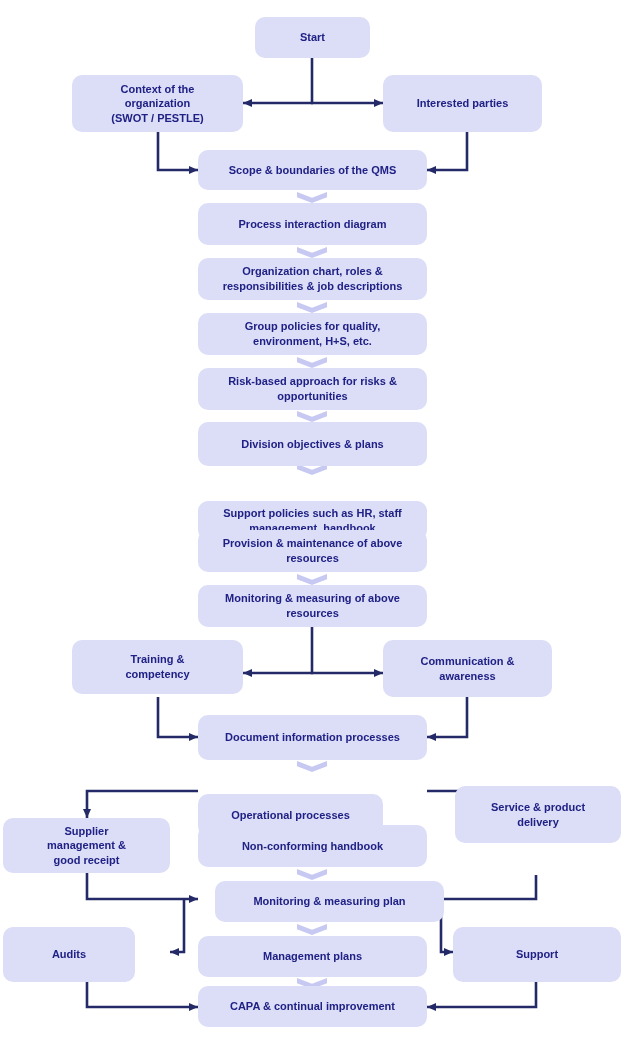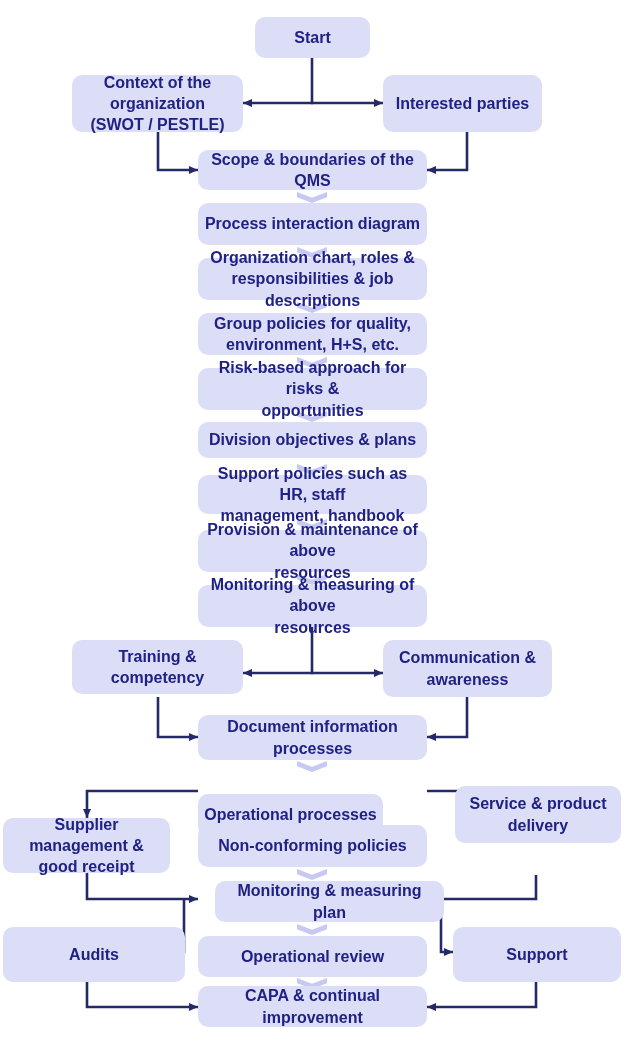--- a/index.html
+++ b/index.html
@@ -11,21 +11,21 @@
   }
   html,body{margin:0;padding:0;background:var(--bg);}
   .canvas{
     position:relative;width:628px;height:1052px;background:var(--bg);
     font-family:"Liberation Sans", sans-serif;overflow:hidden;
   }
   .node{
     position:absolute;background:var(--node-fill);border-radius:10px;
     display:flex;align-items:center;justify-content:center;
     text-align:center;color:var(--text);font-weight:bold;
-    font-size:16px;line-height:1.32;white-space:pre-line;
+    font-size:11px;line-height:1.32;white-space:pre-line;
     padding:2px 6px;box-sizing:border-box;
   }
   .chevron{
     position:absolute;width:30px;height:11px;background:var(--chev);
     clip-path:polygon(0 0,50% 52%,100% 0,100% 48%,50% 100%,0 48%);
   }
   svg.connectors{position:absolute;left:0;top:0;pointer-events:none;}
   path.conn{stroke:var(--arrow);stroke-width:2.6;fill:none;}
   .ah{fill:var(--arrow);}
 </style>
@@ -104,25 +104,25 @@
   <div class="node" style="left:198px;top:368px;width:229px;height:42px">
     <span>Risk-based approach for risks &amp;
 opportunities</span>
   </div>
 
   <div class="node" style="left:198px;top:313px;width:229px;height:42px">
     <span>Group policies for quality,
 environment, H+S, etc.</span>
   </div>
 
-  <div class="node" style="left:198px;top:422px;width:229px;height:36px">
+  <div class="node" style="left:198px;top:422px;width:229px;height:44px">
     <span>Division objectives &amp; plans</span>
   </div>
 
-  <div class="node" style="left:198px;top:475px;width:229px;height:39px">
+  <div class="node" style="left:198px;top:501px;width:229px;height:39px">
     <span>Support policies such as HR, staff
 management, handbook</span>
   </div>
 
   <div class="node" style="left:198px;top:530px;width:229px;height:42px">
     <span>Provision &amp; maintenance of above
 resources</span>
   </div>
 
   <div class="node" style="left:198px;top:585px;width:229px;height:42px">
@@ -148,38 +148,38 @@
     <span>Operational processes</span>
   </div>
 
   <div class="node" style="left:3px;top:818px;width:167px;height:55px">
     <span>Supplier
 management &amp;
 good receipt</span>
   </div>
 
   <div class="node" style="left:198px;top:825px;width:229px;height:42px">
-    <span>Non-conforming policies</span>
+    <span>Non-conforming handbook</span>
   </div>
 
   <div class="node" style="left:455px;top:786px;width:166px;height:57px">
     <span>Service &amp; product
 delivery</span>
   </div>
 
   <div class="node" style="left:215px;top:881px;width:229px;height:41px">
     <span>Monitoring &amp; measuring plan</span>
   </div>
 
-  <div class="node" style="left:3px;top:927px;width:182px;height:55px">
+  <div class="node" style="left:3px;top:927px;width:132px;height:55px">
     <span>Audits</span>
   </div>
 
   <div class="node" style="left:198px;top:936px;width:229px;height:41px">
-    <span>Operational review</span>
+    <span>Management plans</span>
   </div>
 
   <div class="node" style="left:453px;top:927px;width:168px;height:55px">
     <span>Support</span>
   </div>
 
   <div class="node" style="left:198px;top:986px;width:229px;height:41px">
     <span>CAPA &amp; continual improvement</span>
   </div>
 

